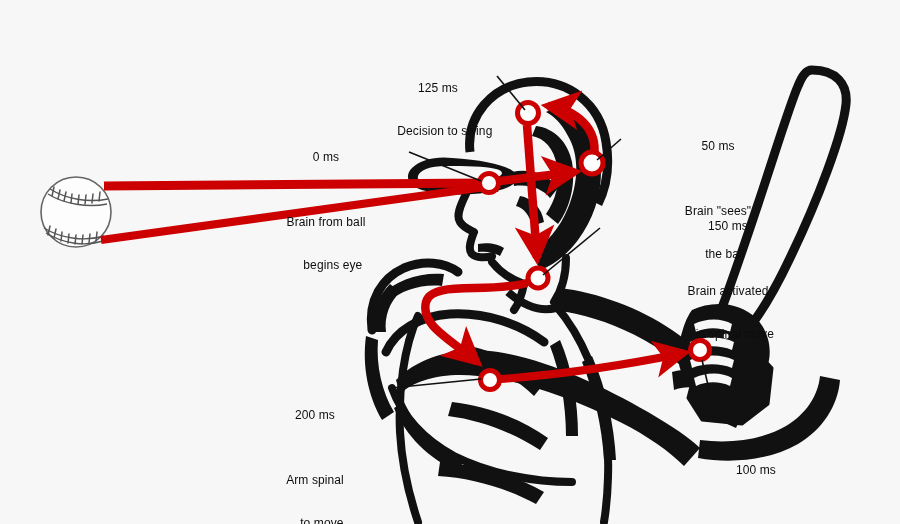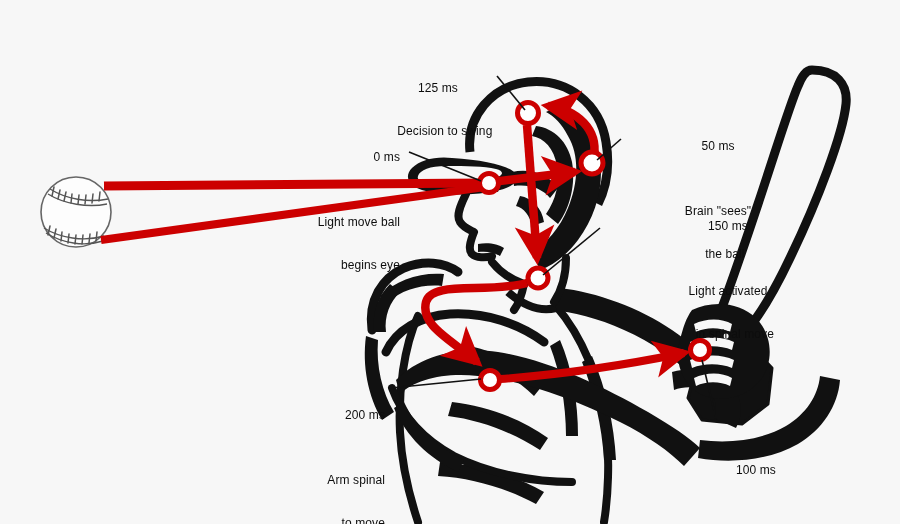--- a/index.html
+++ b/index.html
@@ -28,21 +28,21 @@
     color: #0d0d0d;
     font-family: Liberation Sans, sans-serif;
     font-size: 12px;
     line-height: 21.5px;
     white-space: pre;
     letter-spacing: 0.1px;
   }
   .label .ms {
     display: block;
   }
-  .align-right { text-align: right; }
+  .align-right { text-align: center; }
   .align-left  { text-align: center; }
   .align-center{ text-align: center; }
 </style>
 </head>
 <body>
 
 <div id="stage">
 
   <svg class="layer" viewBox="0 0 900 524">
 
@@ -281,33 +281,33 @@
     </g>
   </svg>
 
   <div class="label align-center" style="left:338px; top:35px; width:200px;">
     <span class="ms">125 ms</span>
     <span>Decision to swing</span>
   </div>
 
   <div class="label align-right" style="left:252px; top:104px; width:148px;">
     <span class="ms">0 ms</span>
-    <span class="ms">Light move ball</span>
+    <span class="ms">Brain from ball</span>
     <span>begins eye</span>
   </div>
 
   <div class="label align-left" style="left:628px; top:93px; width:180px;">
     <span class="ms">50 ms</span>
     <span class="ms">Brain "sees"</span>
     <span>the ball</span>
   </div>
 
   <div class="label align-left" style="left:608px; top:173px; width:200px;margin-left:20px;">
     <span class="ms">150 ms</span>
-    <span class="ms">Light activated</span>
+    <span class="ms">Brain activated</span>
     <span>in spinal move</span>
   </div>
 
   <div class="label align-right" style="left:245px; top:362px; width:140px;">
     <span class="ms">200 ms</span>
     <span class="ms">Arm spinal</span>
     <span>to move</span>
   </div>
 
   <div class="label align-left" style="left:676px; top:417px; width:160px;">

